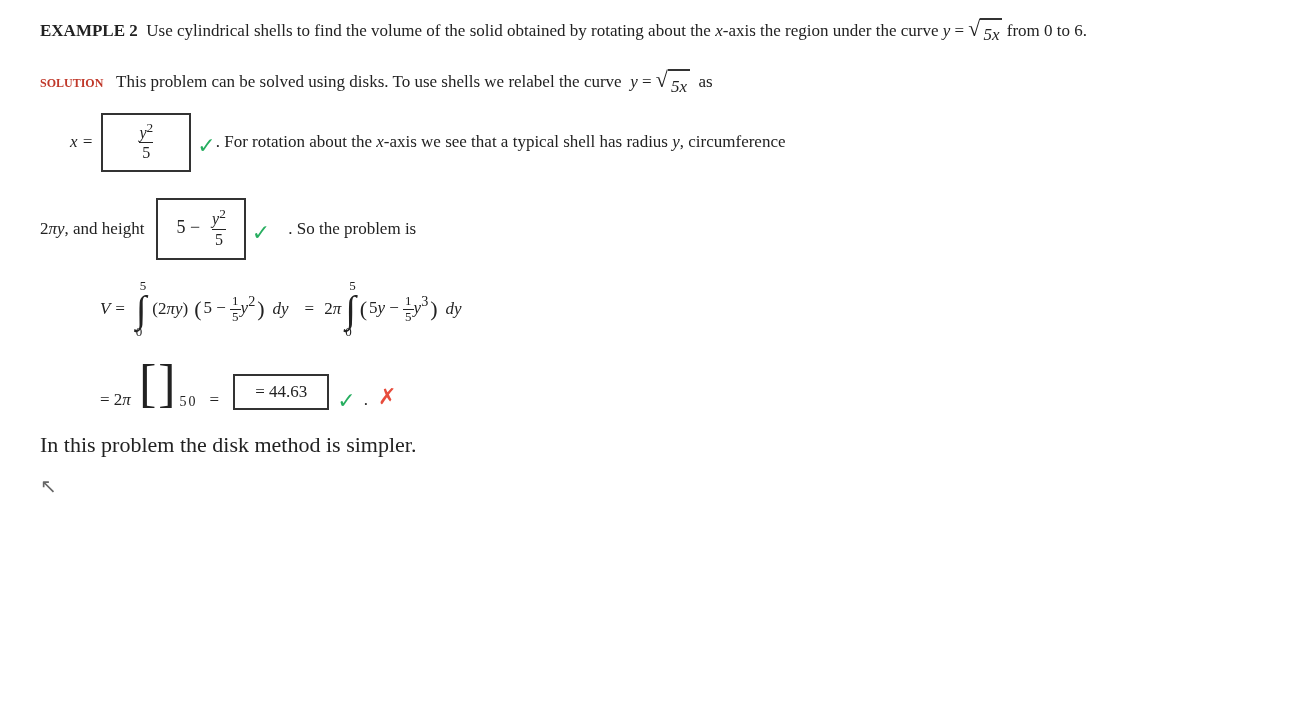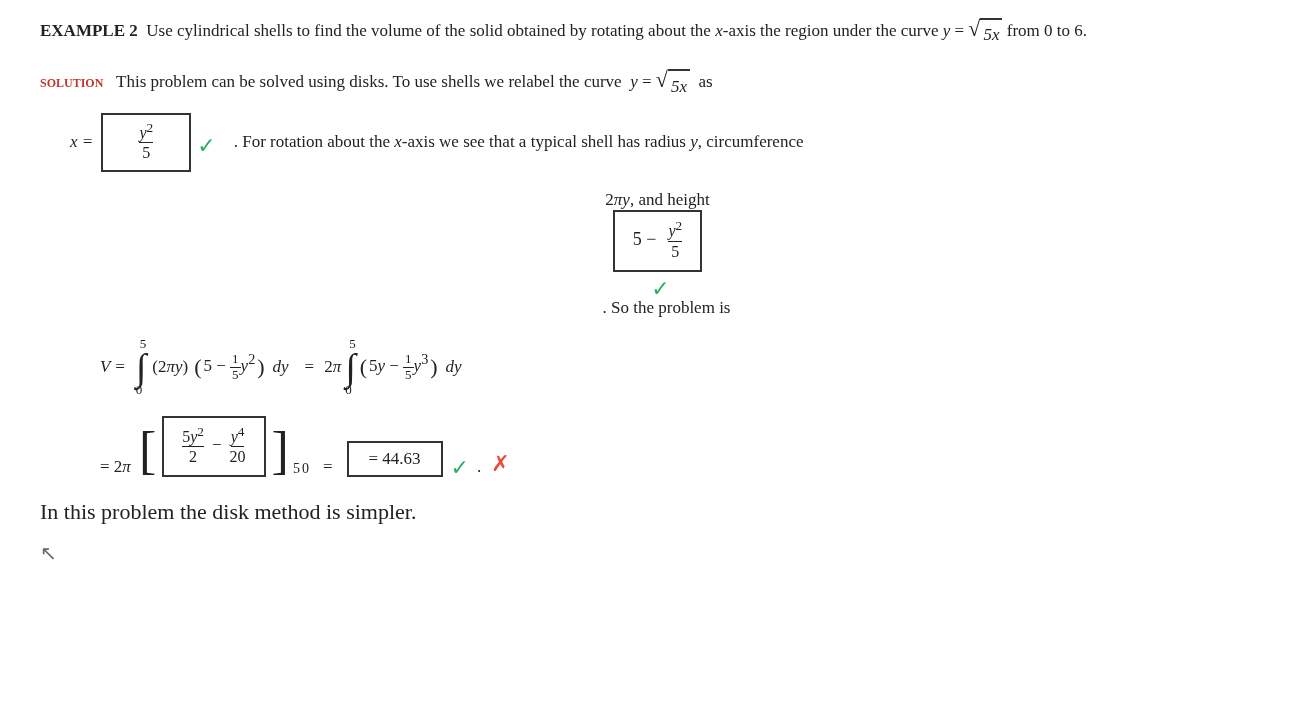--- a/index.html
+++ b/index.html
@@ -151,24 +151,24 @@
 
   <div class="math-block" style="margin-left:30px; margin-top:10px;">
     <span style="font-style:italic; margin-right:8px;"><em>x</em> =</span>
     <div class="boxed">
       <span class="frac">
         <span class="num"><em>y</em><sup>2</sup></span>
         <span class="den">5</span>
       </span>
     </div>
     <span class="checkmark-green">✓</span>
-    <span style="margin-left:18px;">. For rotation about the <em>x</em>-axis we see that a typical shell has radius <em>y</em>, circumference</span>
-  </div>
-
-  <div class="math-block" style="margin-top:18px;flex-direction:column;">
+    <span style="">. For rotation about the <em>x</em>-axis we see that a typical shell has radius <em>y</em>, circumference</span>
+  </div>
+
+  <div class="math-block" style="margin-top:26px;">
     <span>2<em>π</em><em>y</em>, and height</span>
     <span style="margin-left:12px;"></span>
     <div class="boxed2">
       <span style="font-size:18px;">5 −</span>
       <span style="margin:0 6px;"></span>
       <span class="frac">
         <span class="num"><em>y</em><sup>2</sup></span>
         <span class="den">5</span>
       </span>
     </div>
@@ -205,31 +205,20 @@
           <span class="num" style="border-bottom:1.5px solid #222; font-size:13px; padding:0 2px;">1</span>
           <span class="den" style="font-size:13px; padding:0 2px;">5</span>
         </span><em>y</em><sup>3</sup></span>
     <span style="font-size:22px;">)</span>
     <span style="margin-left:6px;"><em>dy</em></span>
   </div>
 
   <div class="second-line indent" style="margin-top:18px;align-items:flex-end;">
     <span style="margin-right:6px;">= 2<em>π</em></span>
     <span class="large-bracket">[</span>
-    <div class="boxed2" style="margin: 0 4px;">
-      <span class="frac">
-        <span class="num">5<em>y</em><sup>2</sup></span>
-        <span class="den">2</span>
-      </span>
-      <span style="margin: 0 8px;">−</span>
-      <span class="frac">
-        <span class="num"><em>y</em><sup>4</sup></span>
-        <span class="den">20</span>
-      </span>
-    </div>
     <span class="large-bracket">]</span>
     <span style="vertical-align: super; font-size: 14px; margin-left:2px;">5</span>
     <span style="vertical-align: sub; font-size: 14px;">0</span>
     <span style="margin: 0 12px;">=</span>
     <div class="boxed2" style="padding: 6px 20px;">
       <span style="font-size:17px;">= 44.63</span>
     </div>
     <span class="checkmark-green" style="margin-left: 6px;">✓</span>
     <span style="margin-left: 6px;">.</span>
     <span class="cross-red">✗</span>

